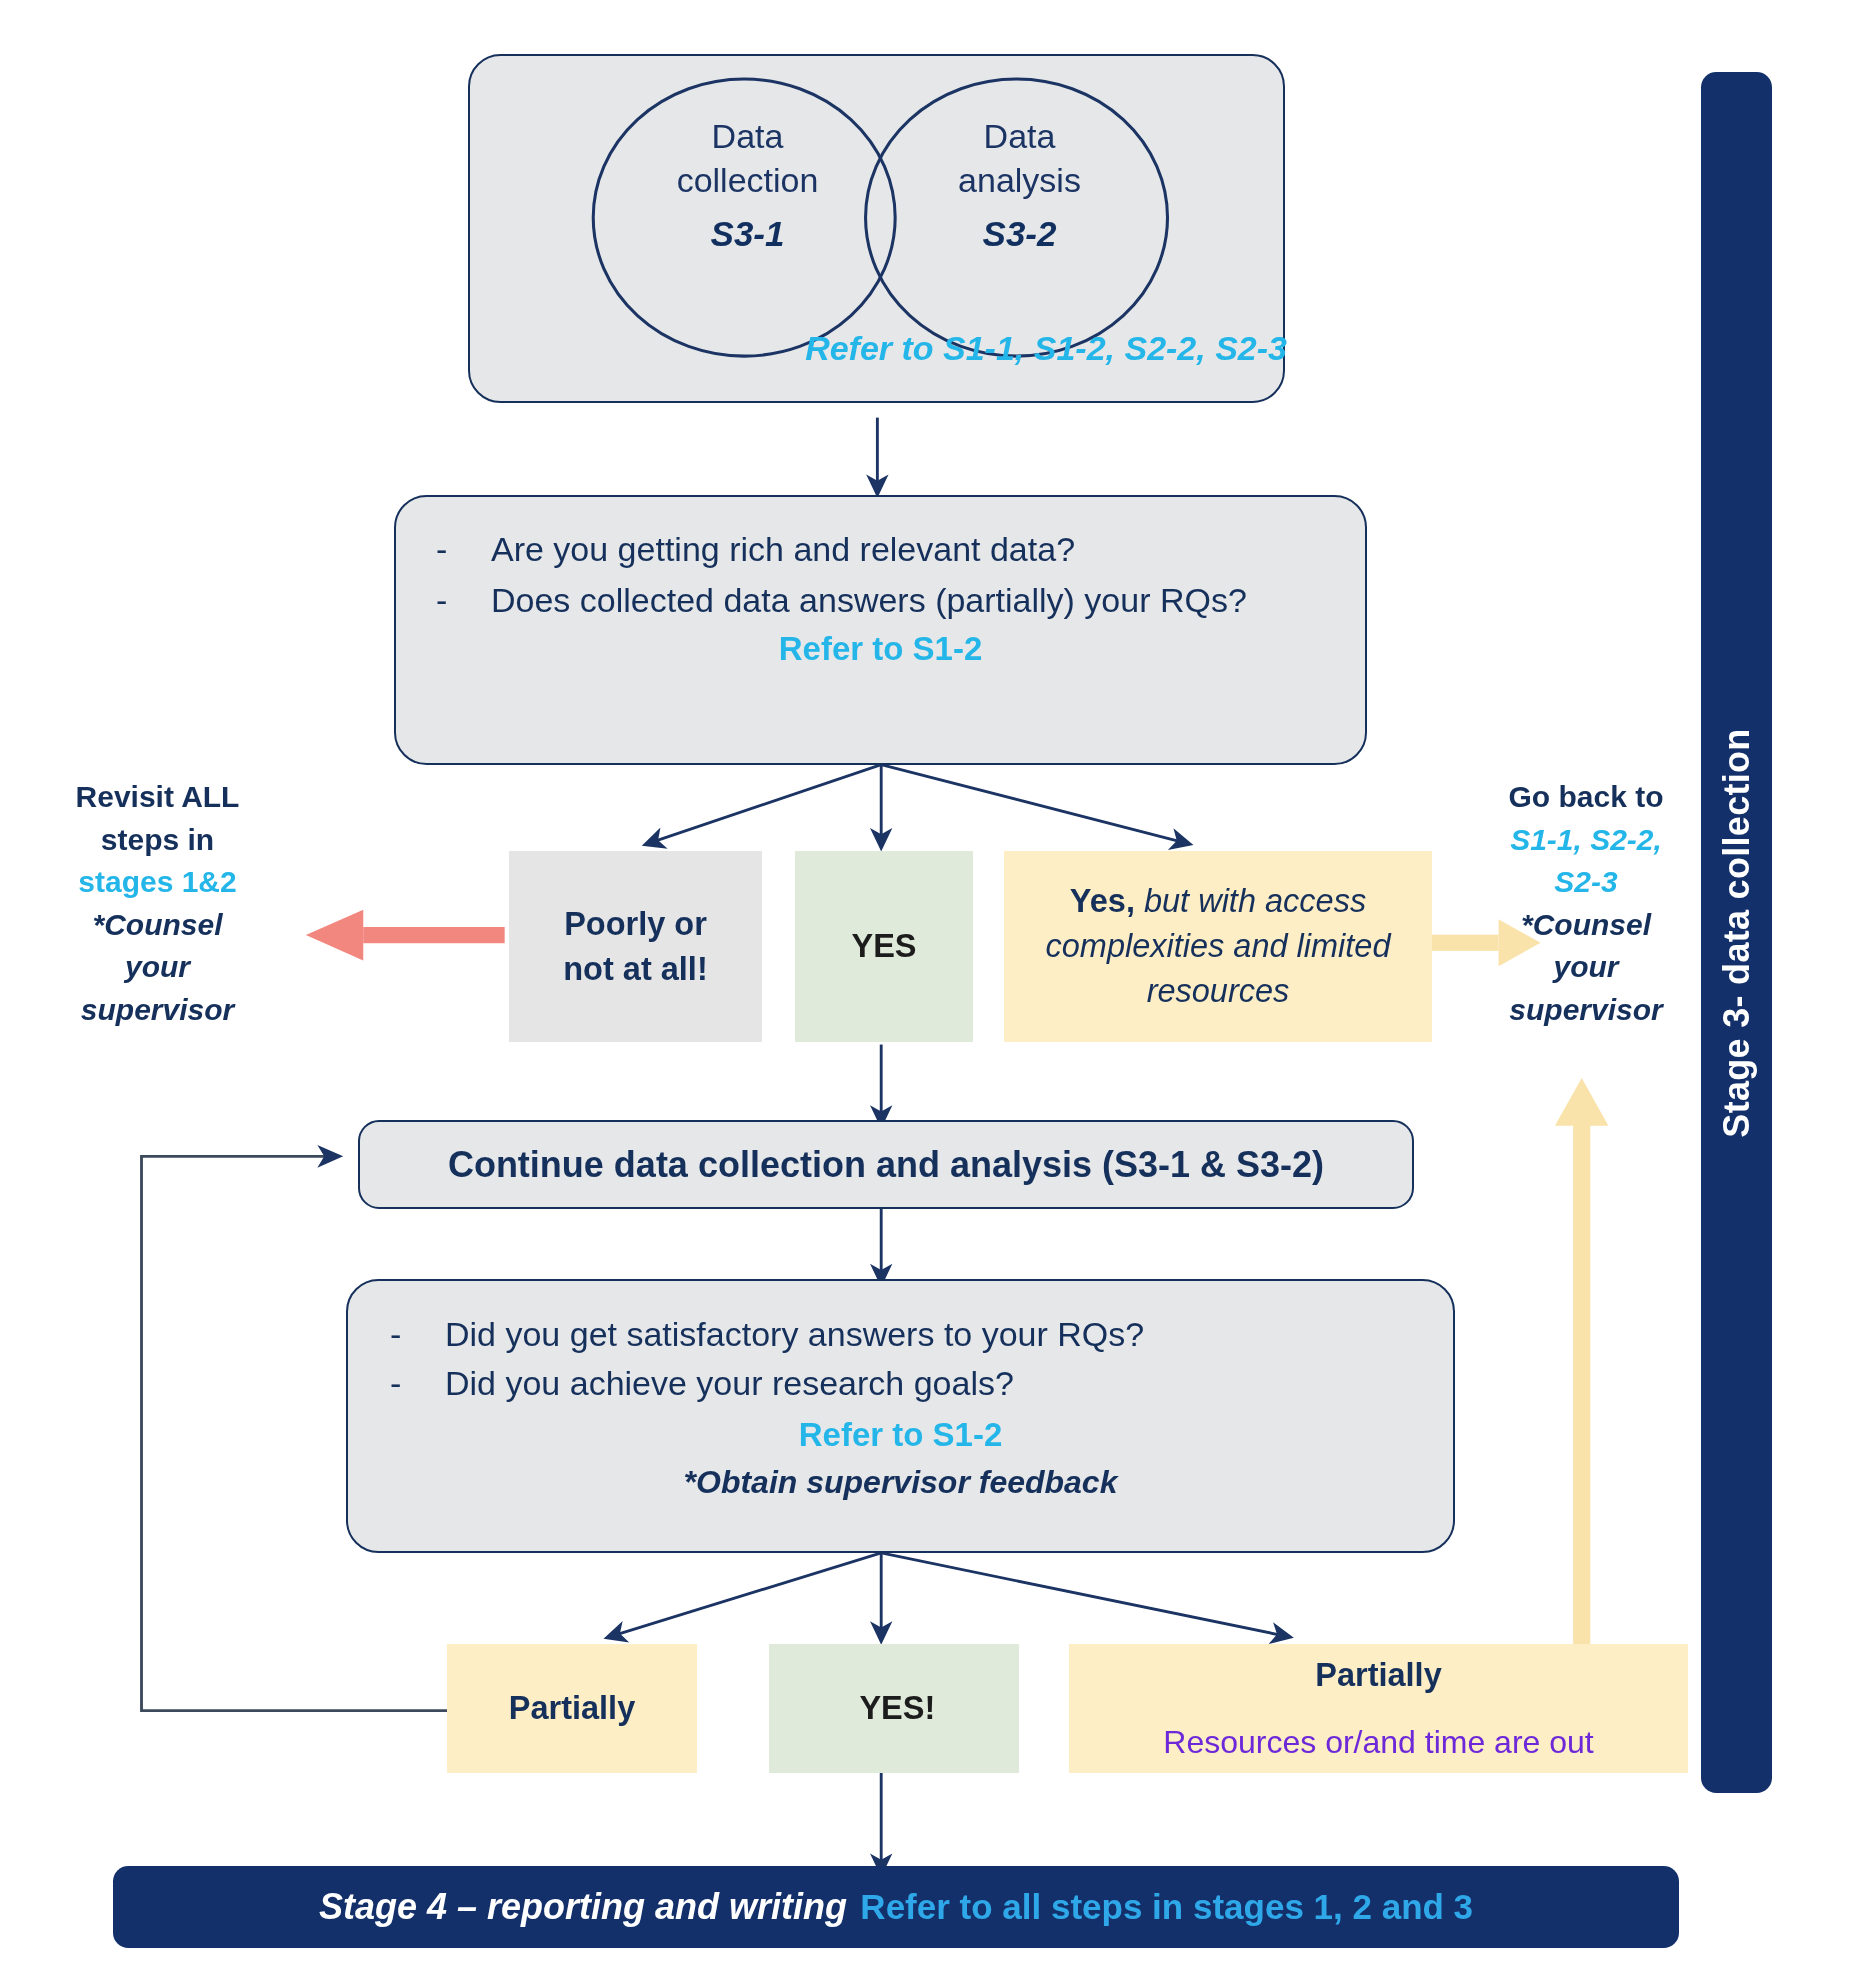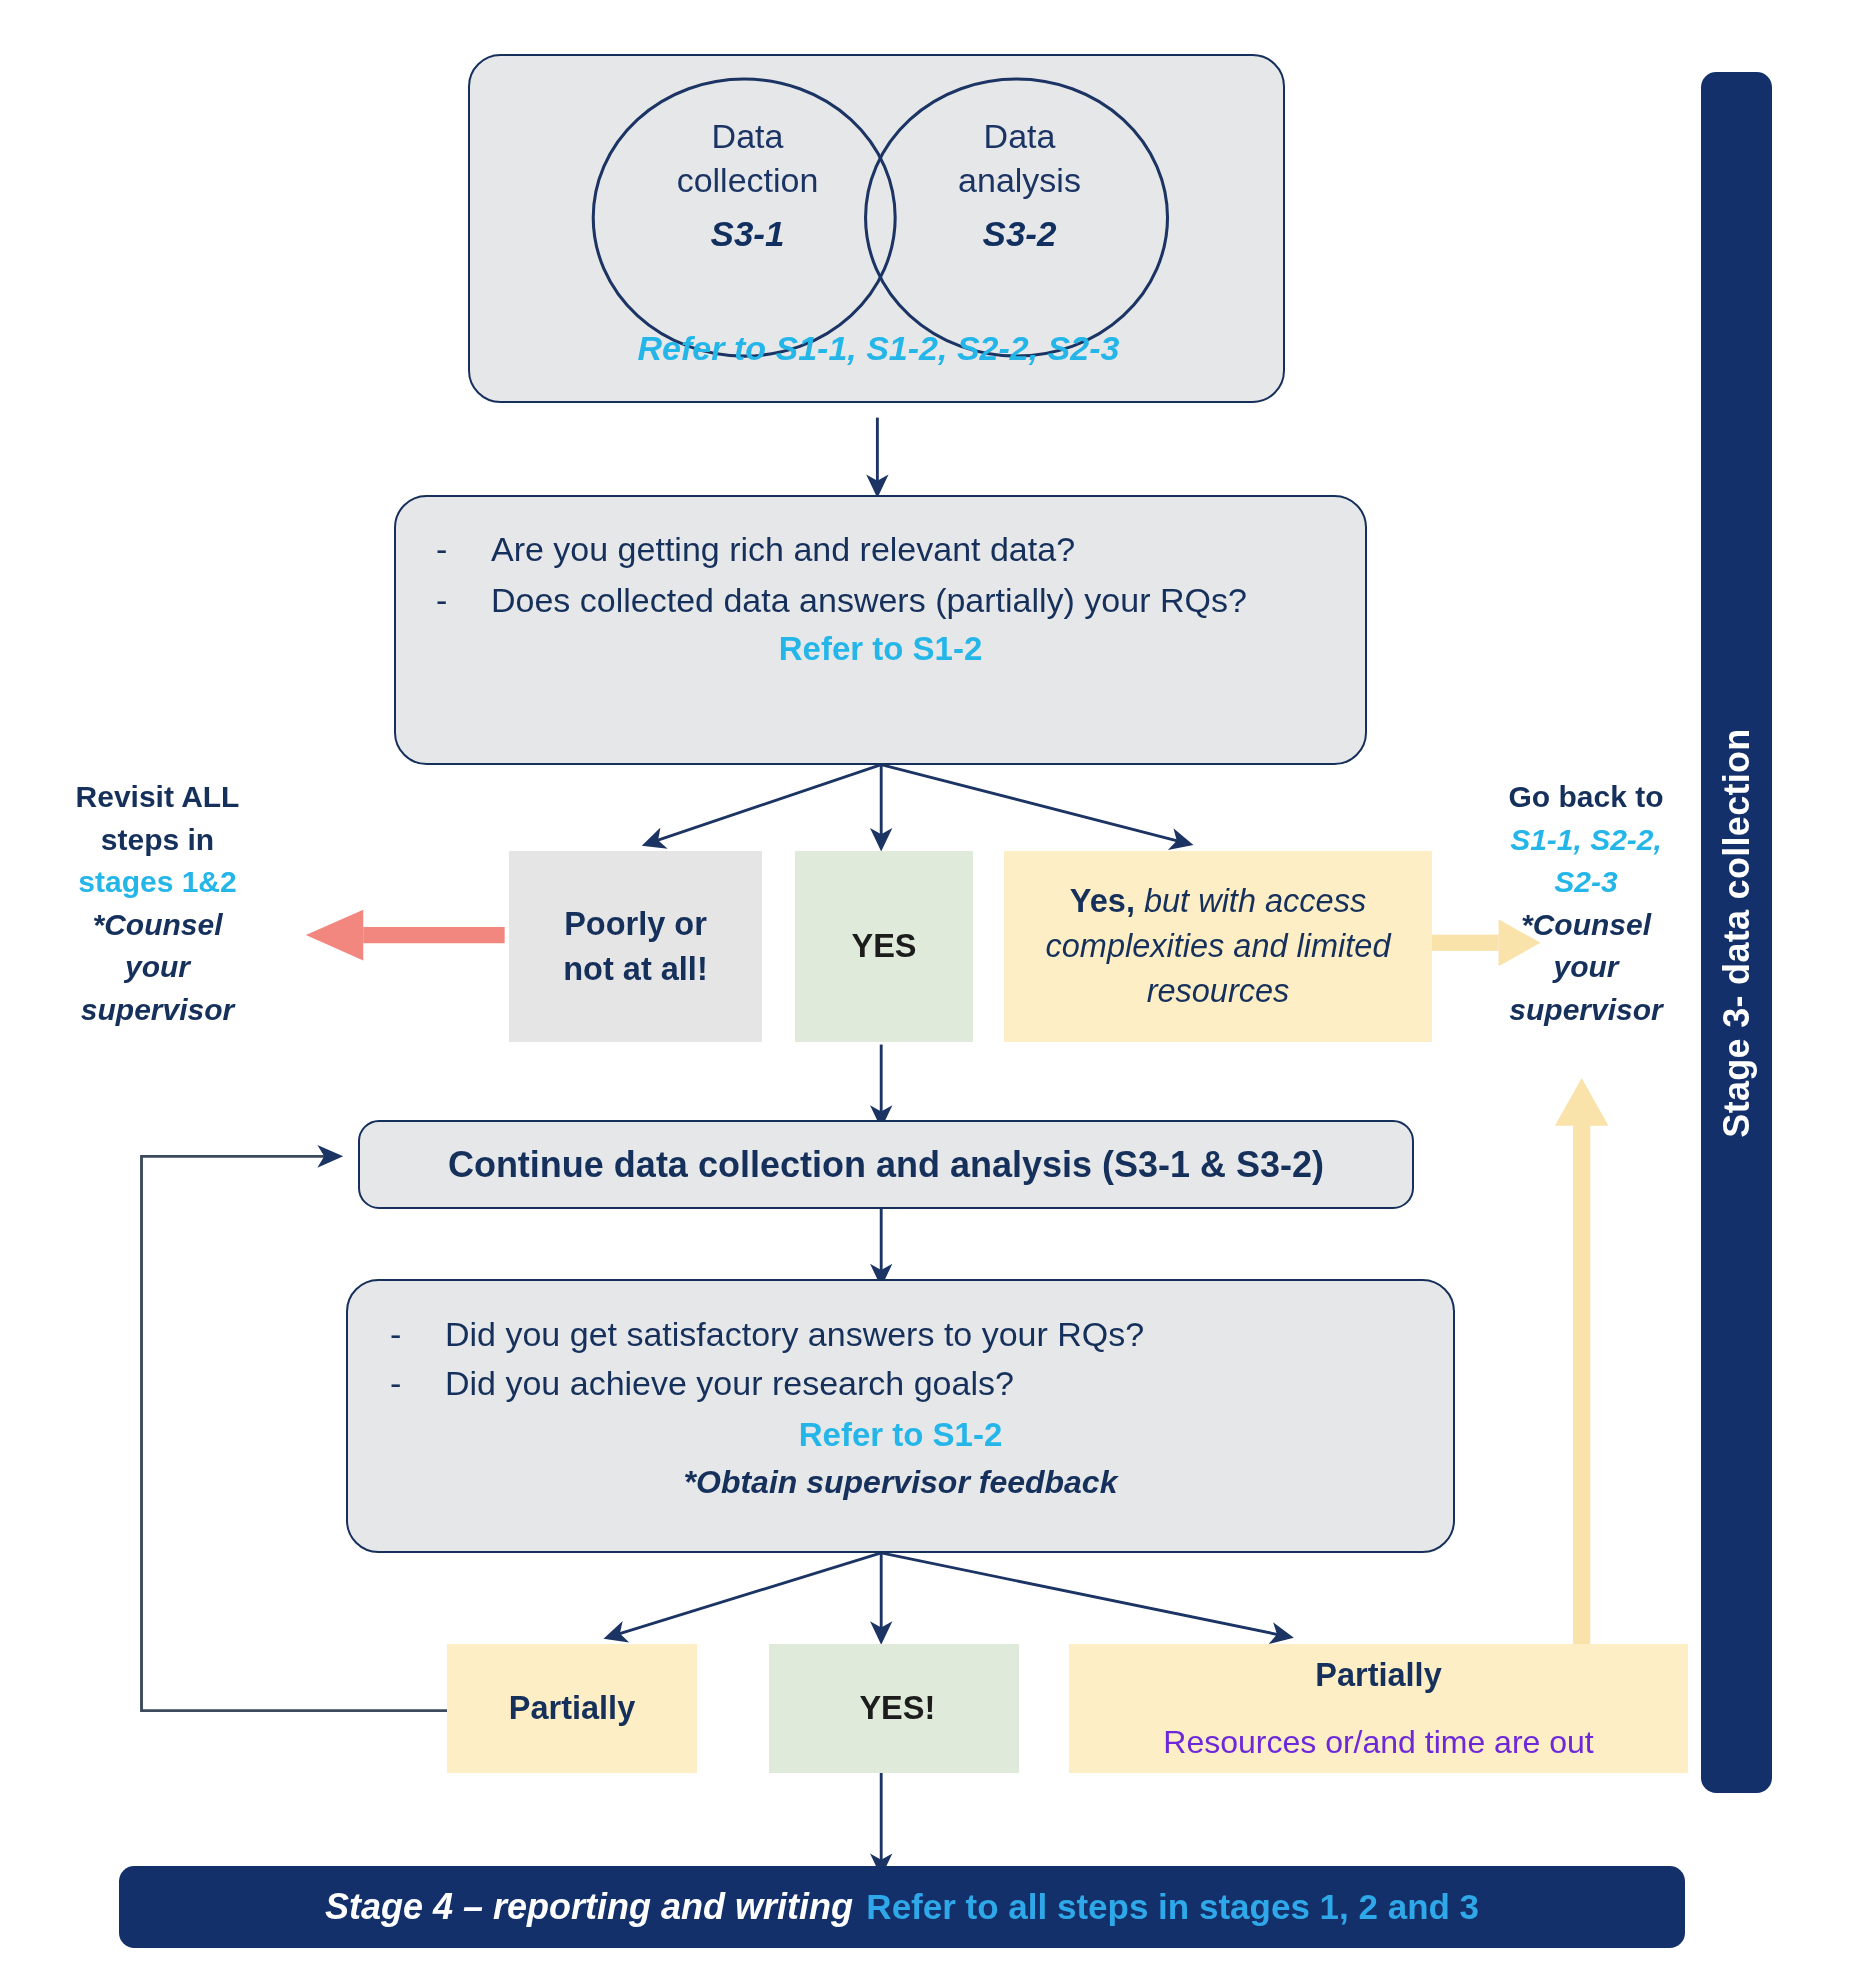--- a/index.html
+++ b/index.html
@@ -38,21 +38,21 @@
     font-style:italic;
     font-size:35px;
     margin-top:9.6px;
     color:#12305f;
   }
   .refer-cyan{
     color:#24b6e8;
     font-weight:bold;
     font-style:italic;
     font-size:34px;
-    text-align:center;
+    text-align:right;
   }
 
   
   .qlist{
     color:#16305c;
     font-size:34px;
     line-height:1.50;
   }
   .qrow{display:flex;}
   .qdash{width:55px;flex:0 0 55px;text-align:left;}
@@ -292,19 +292,19 @@
 
   <div class="abs chip yellow" style="left:1069px;top:1644px;width:619px;height:129px;flex-direction:column;">
     <div>Partially</div>
     <div class="sub">Resources or/and time are out</div>
   </div>
 
   <div class="abs stagebar" style="left:1701px;top:72px;width:71px;height:1721px;">
     <span>Stage 3- data collection</span>
   </div>
 
-  <div class="abs stage4" style="left:119px;top:1866px;width:1566px;height:82px;">
+  <div class="abs stage4" style="left:113px;top:1866px;width:1566px;height:82px;">
     <span class="white">Stage 4 – reporting and writing</span>
     <span class="cyan">Refer to all steps in stages 1, 2 and 3</span>
   </div>
 
 </div>
 
 
 </body></html>

